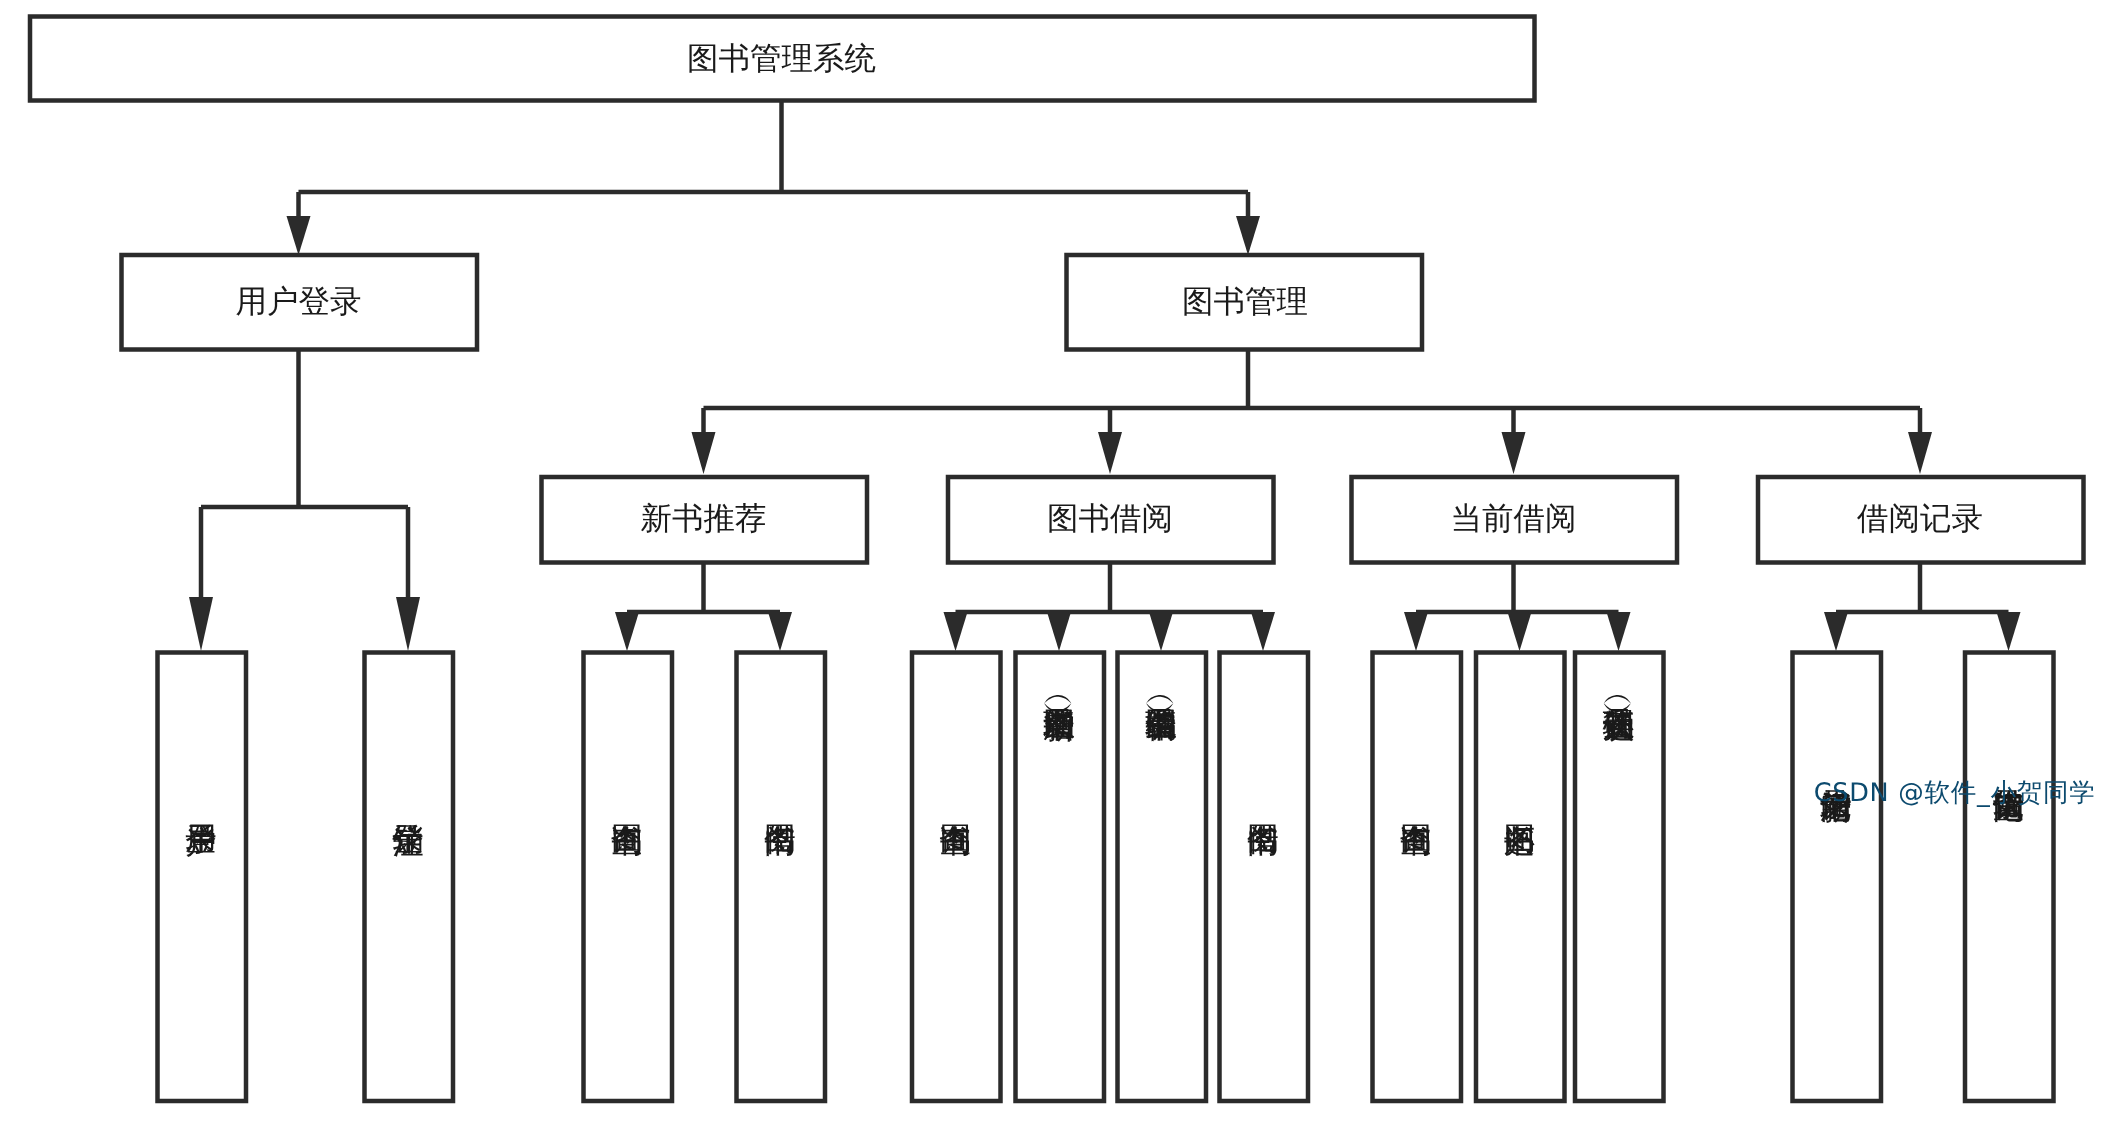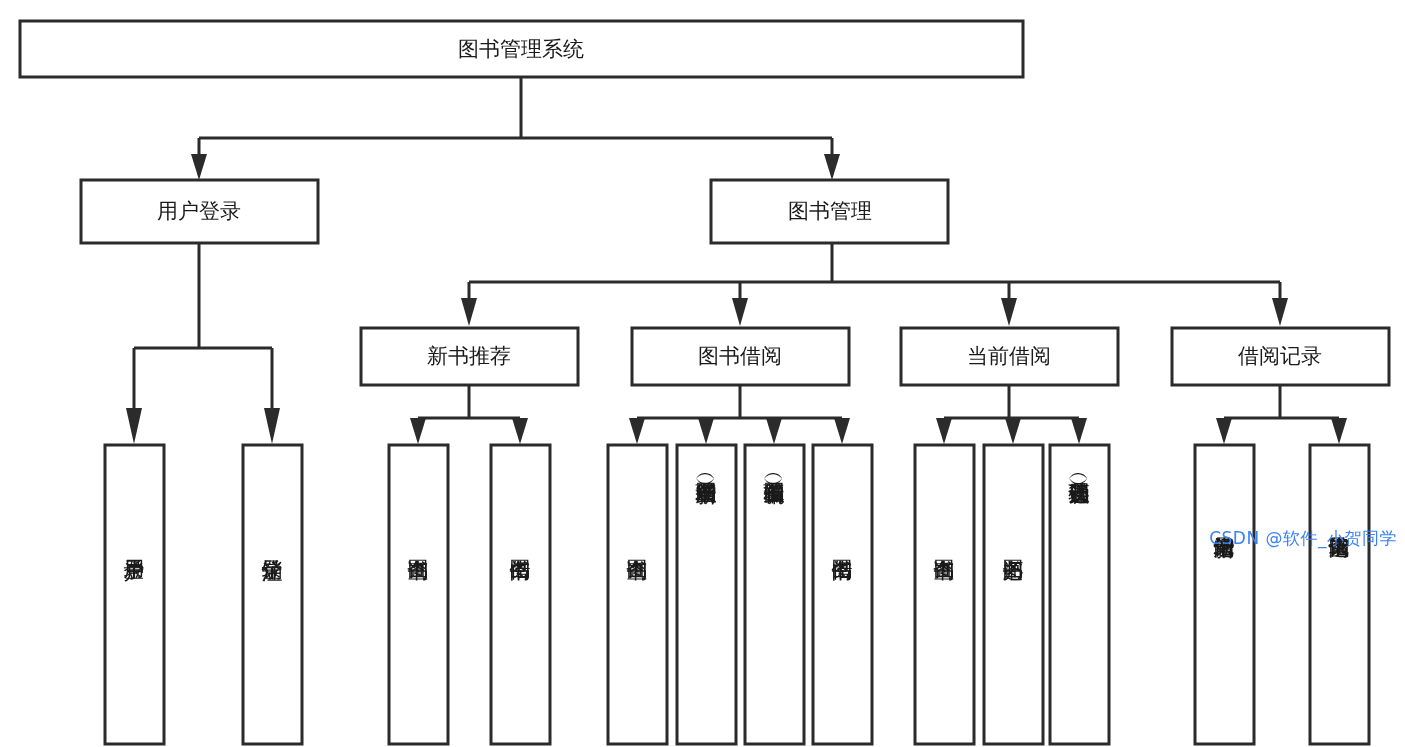--- a/index.html
+++ b/index.html
@@ -10,21 +10,21 @@
   body {
     width: 1405px;
     height: 747px;
     font-family: "DejaVu Sans", "Liberation Sans", sans-serif;
     overflow: hidden;
     position: relative;
   }
   #diagram-root {
     position: absolute;
     left: 0;
-    top: 10px;
+    top: 0;
     width: 1405px;
     height: 544px;
   }
   svg.flow {
     display: block;
     width: 1405px;
     height: 747px;
   }
   .node-box {
     fill: #ffffff;
@@ -52,21 +52,21 @@
   .arrow-head {
     fill: #2b2b2b;
     stroke: none;
   }
   .watermark {
     position: absolute;
     right: 8px;
     bottom: 4px;
     font-family: "DejaVu Sans", "Liberation Sans", sans-serif;
     font-size: 17px;
-    color: #3b82f6;
+    color: #0c4a6e;
     white-space: nowrap;
     letter-spacing: 0.5px;
   }
 </style>
 </head>
 <body>
 
 <div id="diagram-root">
 
   <svg class="flow" viewBox="0 0 1405 747" xmlns="http://www.w3.org/2000/svg">

